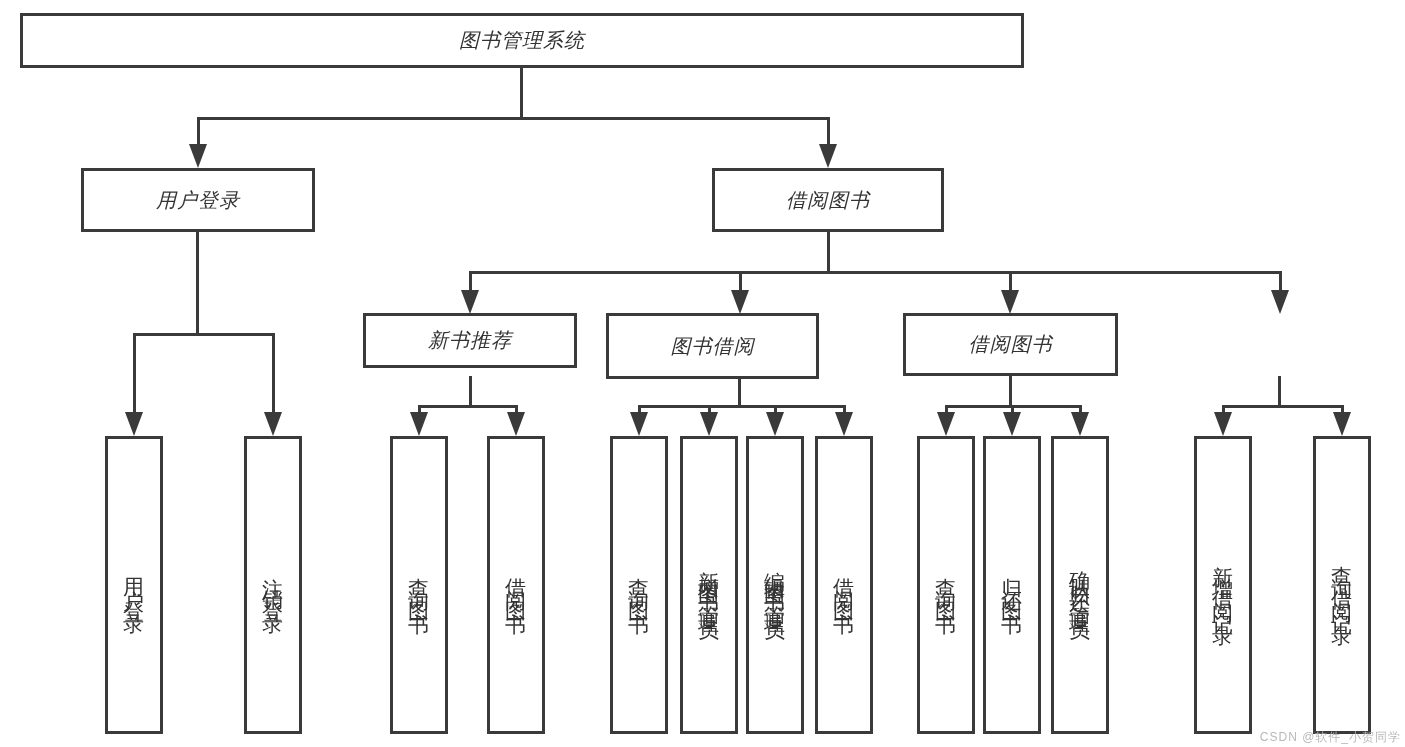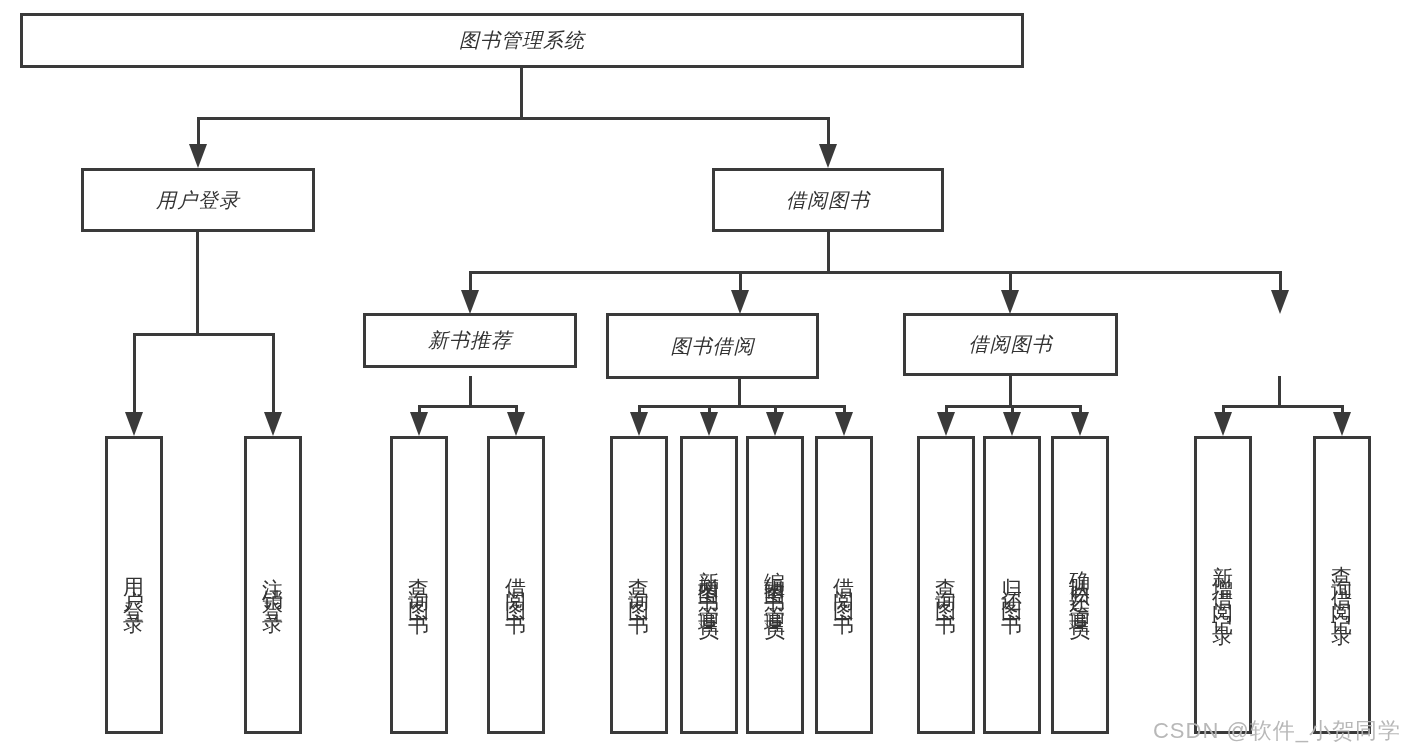--- a/index.html
+++ b/index.html
@@ -46,21 +46,21 @@
   .vline{position:absolute;width:3px;background:var(--line);}
   .arrow{
     position:absolute;width:0;height:0;
     border-left:9px solid transparent;
     border-right:9px solid transparent;
     border-top:24px solid var(--line);
   }
   .watermark{
     position:absolute;
     right:4px;bottom:1px;
-    font-size:22px;
+    font-size:12px;
     color:var(--wm);
     letter-spacing:1px;
     z-index:10;
     opacity:.95;
   }
 </style>
 </head>
 <body>
 
 <div class="canvas">

